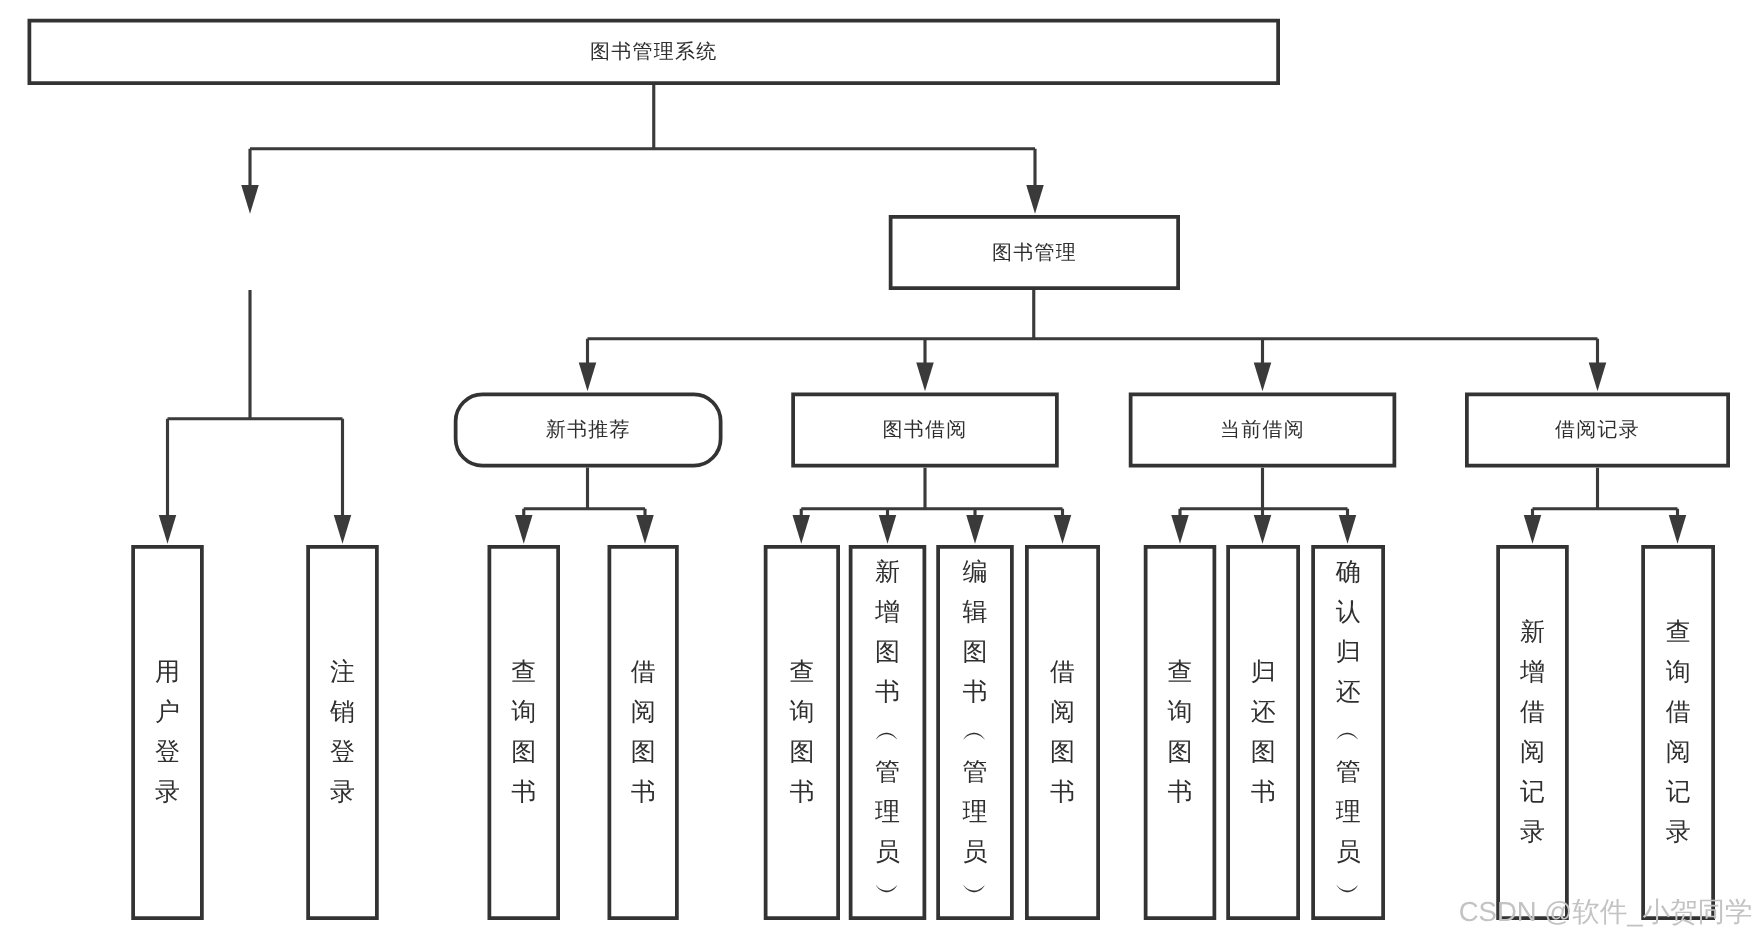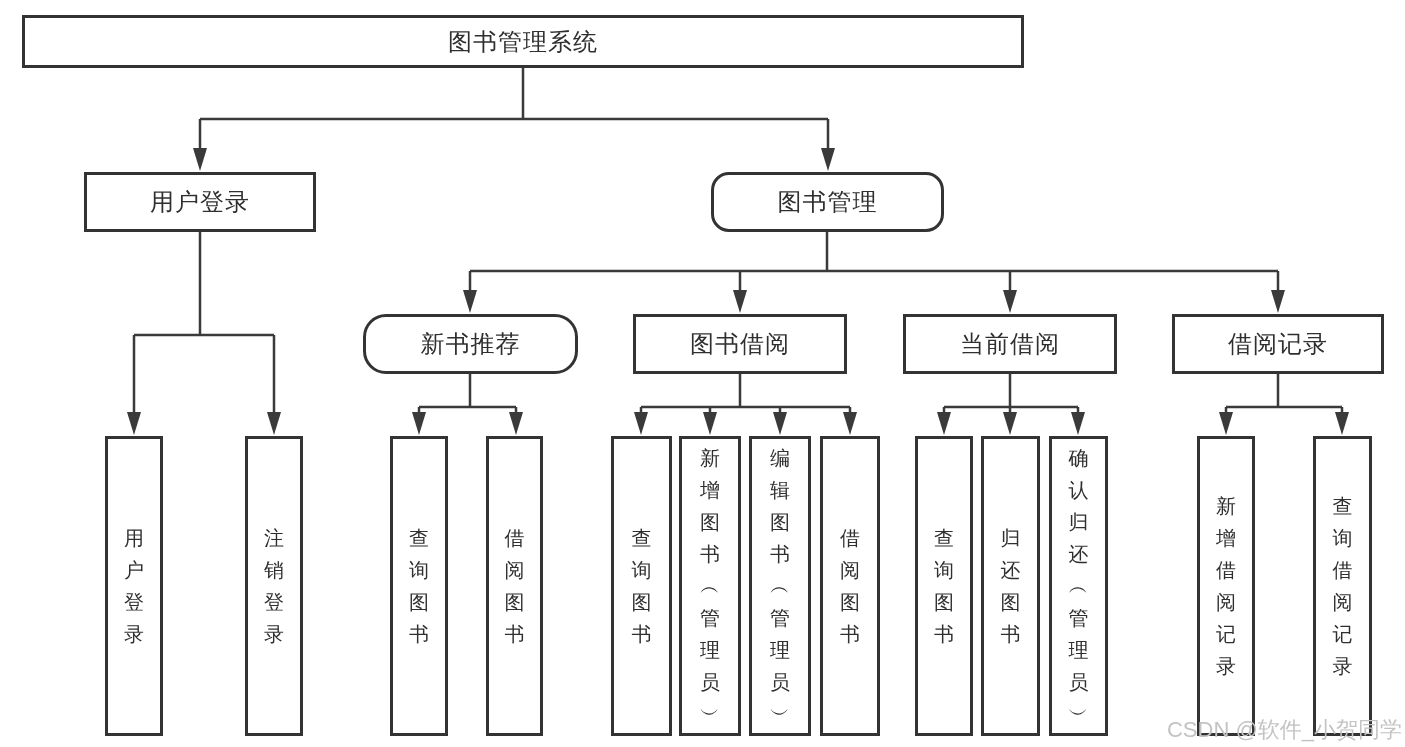--- a/index.html
+++ b/index.html
@@ -29,21 +29,21 @@
     box-sizing: border-box;
     background: #ffffff;
     border: 3px solid #333333;
     display: flex;
     align-items: center;
     justify-content: center;
     z-index: 2;
     color: #2f2f2f;
   }
   .node .h-label {
-    font-size: 24px;
+    font-size: 16px;
     letter-spacing: 1px;
     white-space: nowrap;
   }
   .leaf .v-label {
     font-size: 20px;
     line-height: 32px;
     white-space: pre-line;
     text-align: center;
     letter-spacing: 0;
   }
@@ -102,24 +102,21 @@
       <polygon points="1071,412 1085,412 1078,435"></polygon>
       <polygon points="1219,412 1233,412 1226,435"></polygon>
       <polygon points="1335,412 1349,412 1342,435"></polygon>
     </g>
   </svg>
 
   <div class="node" style="left:22px; top:15px; width:1002px; height:53px;">
     <span class="h-label">图书管理系统</span>
   </div>
 
-  <div class="node" style="left:84px; top:172px; width:232px; height:60px;">
-    <span class="h-label">用户登录</span>
-  </div>
-  <div class="node" style="left:711px; top:172px; width:233px; height:60px;border-radius:18px;">
+  <div class="node" style="left:711px; top:172px; width:233px; height:60px;">
     <span class="h-label">图书管理</span>
   </div>
 
   <div class="node" style="left:363px; top:314px; width:215px; height:60px;border-radius:23px;">
     <span class="h-label">新书推荐</span>
   </div>
   <div class="node" style="left:903px; top:314px; width:214px; height:60px;">
     <span class="h-label">当前借阅</span>
   </div>
   <div class="node" style="left:633px; top:314px; width:214px; height:60px;">

